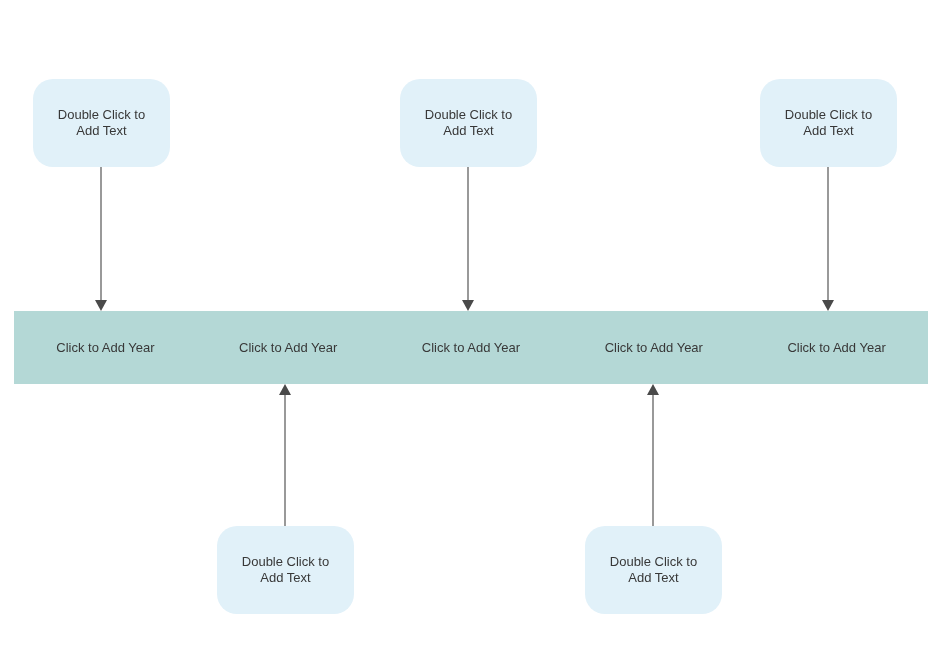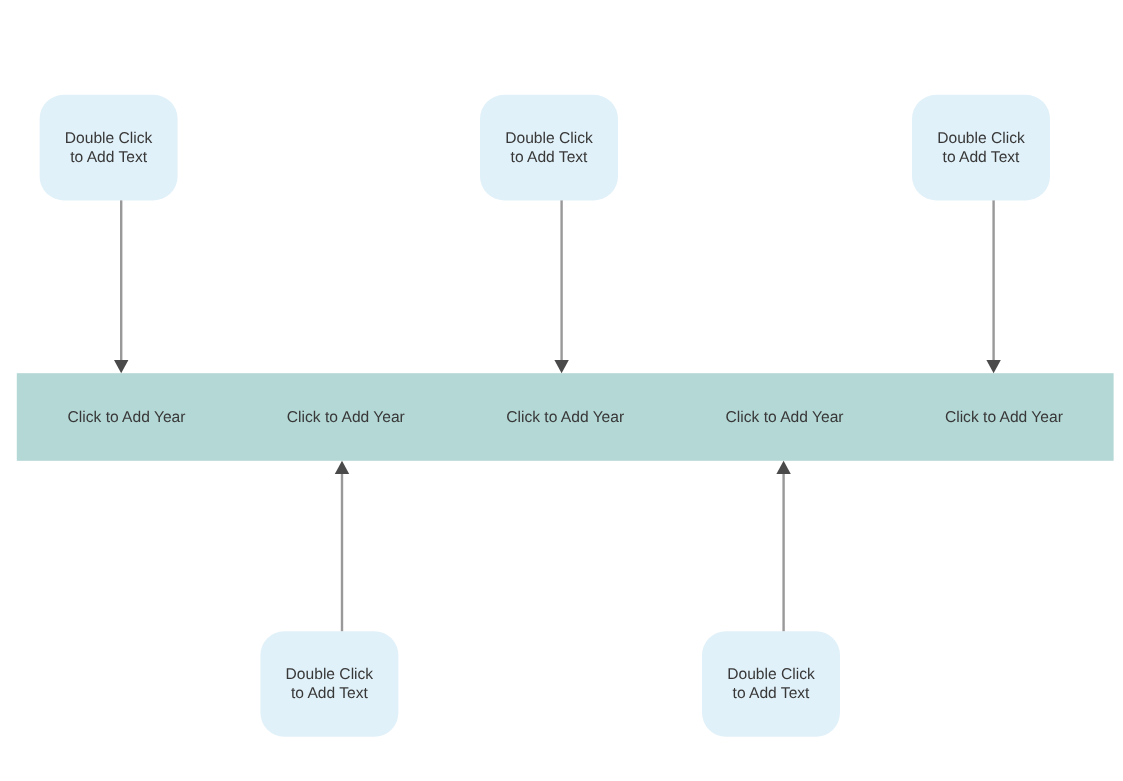--- a/index.html
+++ b/index.html
@@ -29,21 +29,21 @@
     cursor: pointer;
   }
   .year-label {
     font-size: 13px;
     color: var(--text-color, #383838);
     white-space: nowrap;
   }
   
   .event-box {
     position: absolute;
-    width: 115px;
+    width: 137px;
     height: 88px;
     border-radius: 20px;
     background: var(--event-box-fill, #e1f1f9);
     display: flex;
     align-items: center;
     justify-content: flex-start;
     text-align: center;
     padding: 0 15px;
     box-sizing: border-box;
     cursor: pointer;

